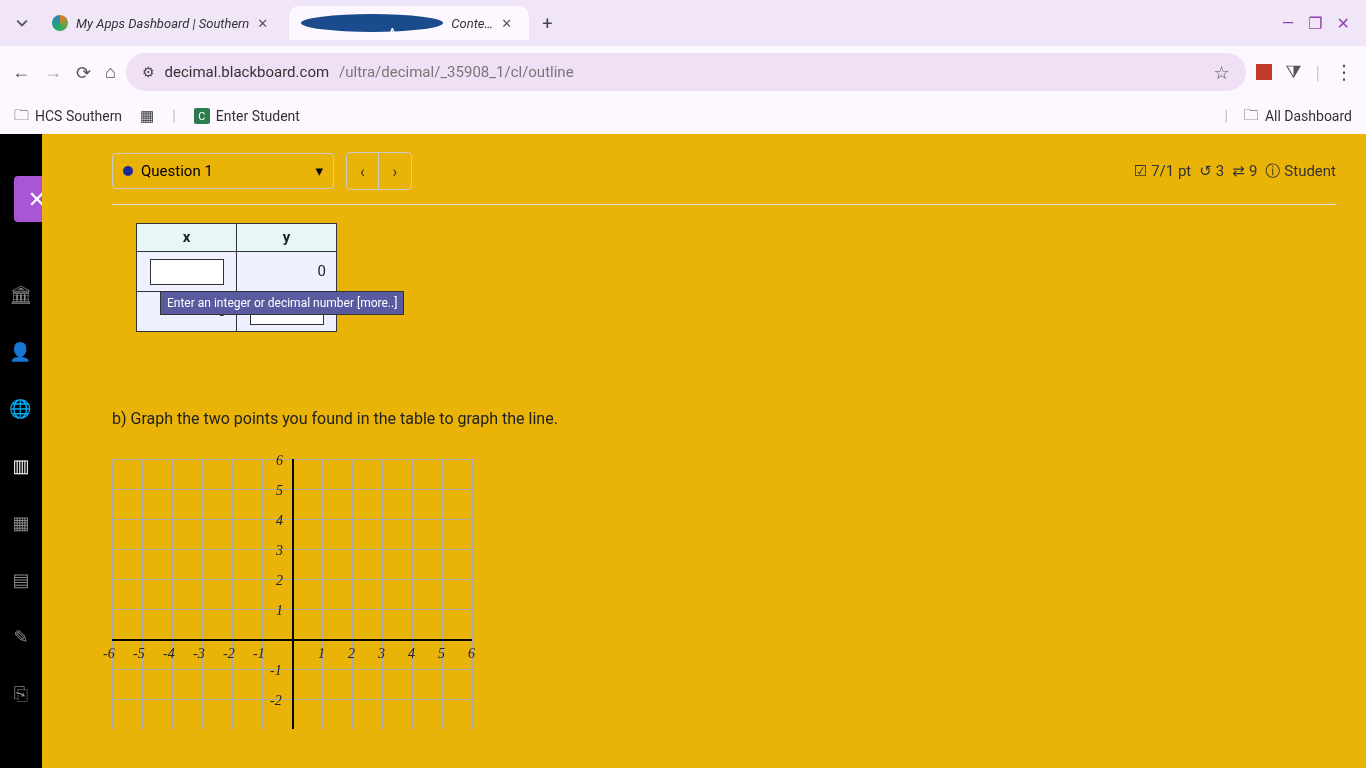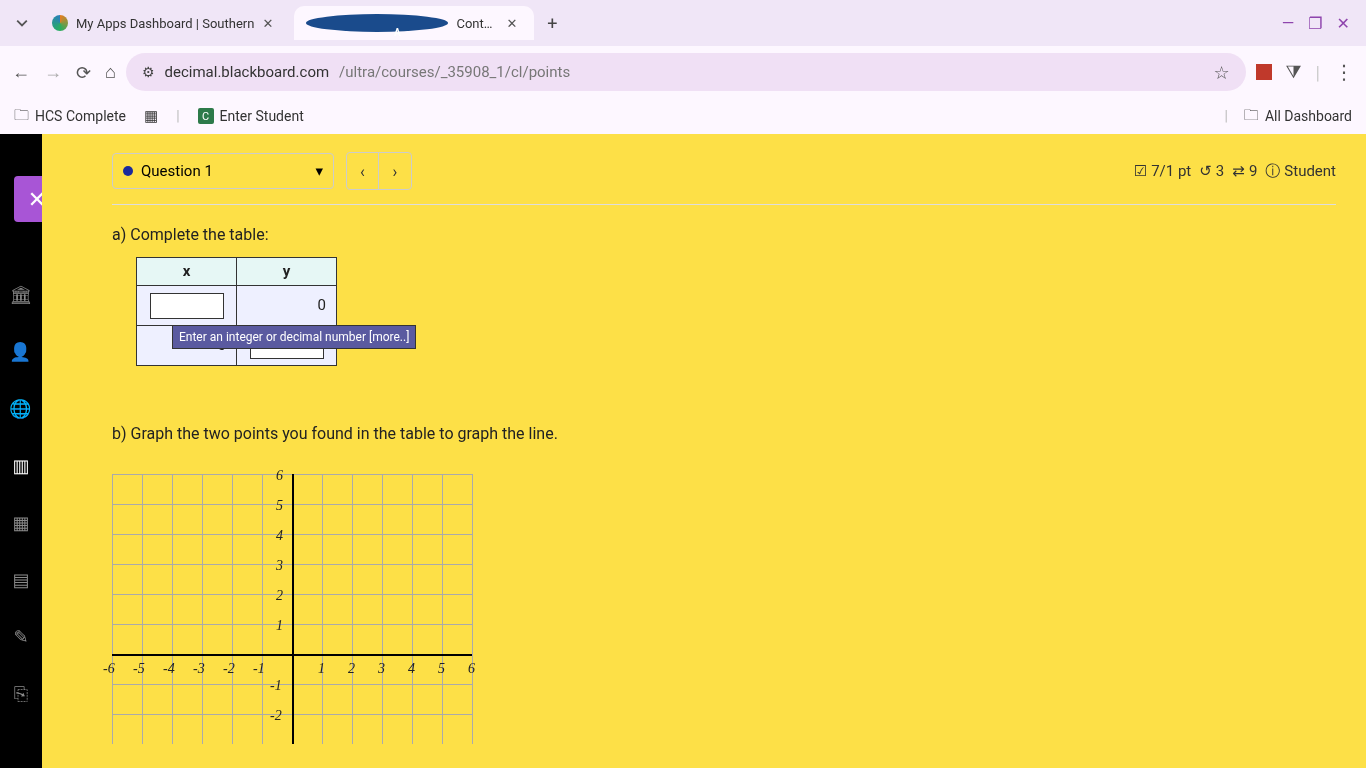--- a/index.html
+++ b/index.html
@@ -7,21 +7,21 @@
 
   
   .browser-top { height: 46px; background: #f0e6f7; display: flex; align-items: center; padding: 0 8px; gap: 4px; }
   .browser-top .chev { width: 28px; height: 28px; display:flex; align-items:center; justify-content:center; cursor: pointer; }
   .tab { height: 34px; border-radius: 10px 10px 0 0; display: flex; align-items: center; padding: 0 12px; gap: 8px; min-width: 240px; max-width: 270px; font-size: 13px; color: #333; }
   .tab.active { background: #fdf7ff; }
   .tab.inactive { background: transparent; }
   .favicon { width: 16px; height: 16px; border-radius: 50%; display:inline-flex; align-items:center; justify-content:center; flex-shrink: 0;}
   .favicon.dash { background: conic-gradient(#e67e22, #27ae60, #2980b9); }
   .favicon.content { background: #1a4b8c; color:#fff; font-size:10px; font-weight:bold;}
-  .tab .title { flex: 1; white-space: nowrap; overflow: hidden; text-overflow: ellipsis; }
+  .tab .title { flex: 1; white-space: nowrap; overflow: hidden; text-overflow: ellipsis; font-style: italic; }
   .tab .close { width:16px; color:#555; cursor:pointer; }
   .newtab { width: 28px; height: 28px; display:flex; align-items:center; justify-content:center; cursor:pointer; font-size: 18px; color:#444;}
   .window-controls { margin-left:auto; display:flex; gap:14px; padding-right:8px; color:#555;}
   .window-controls span { cursor:pointer; font-size:16px;}
   .window-controls .wclose { color:#c0392b;}
   .window-controls .wmax { color:#8e44ad;}
 
   .toolbar { height: 52px; background: #fdf7ff; display: flex; align-items: center; padding: 0 12px; gap: 10px; }
   .nav-arrows { display:flex; gap: 14px; align-items:center; color:#555;}
   .nav-arrows span { cursor:pointer; font-size: 18px;}
@@ -43,21 +43,21 @@
 
   .viewport { position:absolute; left:0; top:134px; right:0; bottom:0; background:#fff; display:flex;}
 
   .left-rail { width:42px; background:#000; position:relative; }
   .rail-close { position:absolute; left:14px; top:42px; width:46px; height:46px; background:#a855d6; border-radius:4px 0 0 4px; display:flex; align-items:center; justify-content:center; color:#fff; font-size:22px; cursor:pointer;}
   .rail-close::after{content:""; position:absolute; right:-10px; top:46px; border-left:10px solid #a855d6; border-bottom:12px solid transparent;}
   .rail-icons { position:absolute; top:150px; left:0; width:42px; display:flex; flex-direction:column; align-items:center; gap:36px; color:#8a8a8a;}
   .rail-icons span { cursor:pointer; font-size:18px;}
   .rail-icons span.active { color:#fff;}
 
-  .content { flex:1; padding: 18px 30px 0 70px; position:relative; background:#fde047;}
+  .content { flex:1; padding: 18px 30px 0 70px; position:relative; background:#eab308;}
   .q-header { display:flex; align-items:center; gap:12px; }
   .q-select { border:1px solid #ccc; border-radius:4px; height:36px; width:222px; display:flex; align-items:center; padding:0 10px; font-size:15px; cursor:pointer; gap:8px;}
   .q-select .bullet { width:10px; height:10px; background:#1a2a9c; border-radius:50%; display:inline-block;}
   .q-select .caret { margin-left:auto;}
   .pager { display:flex; border:1px solid #ccc; border-radius:4px; overflow:hidden;}
   .pager span { width:32px; height:36px; display:flex; align-items:center; justify-content:center; cursor:pointer; font-size:16px; color:#333;}
   .pager span:first-child{border-right:1px solid #ccc;}
   .q-header .right { margin-left:auto; display:flex; align-items:center; gap:8px; font-size:15px; color:#333;}
   .q-header .right .iconish { display:inline-flex; align-items:center; gap:4px;}
   .q-header .right .details { cursor:pointer;}
@@ -115,35 +115,35 @@
 <div class="toolbar">
   <div class="nav-arrows">
     <span>←</span>
     <span class="fwd">→</span>
     <span>⟳</span>
     <span>⌂</span>
   </div>
   <div class="omnibox">
     <span style="font-size:14px">⚙</span>
     <span class="host">decimal.blackboard.com</span>
-      <span class="path">/ultra/courses/_35908_1/cl/points</span>
+      <span class="path">/ultra/decimal/_35908_1/cl/outline</span>
     <span class="star">☆</span>
   </div>
   <div class="tool-icons">
     <span class="red-sq"></span>
     <span>⧩</span>
     <span style="color:#ccc">|</span>
     <span class="menu-dots">⋮</span>
   </div>
 </div>
 
 <div class="bookmarks">
   <div class="bm-item">
     <span class="bm-icon">🗀</span>
-    <span>HCS Complete</span>
+    <span>HCS Southern</span>
   </div>
   <div class="bm-item">
     <span class="bm-icon">▦</span>
   </div>
   <span class="bm-sep">|</span>
   <div class="bm-item">
     <span class="bm-icon" style="background:#2d7a4a;color:#fff;width:16px;height:16px;display:inline-flex;align-items:center;justify-content:center;font-size:11px;border-radius:2px;">C</span>
     <span>Enter Student</span>
   </div>
   <div class="bm-item bm-right">
@@ -195,43 +195,42 @@
         <span class="iconish details">
           <span>ⓘ</span>
           <span>Student</span>
         </span>
       </div>
     </div>
     <hr class="divider">
 
     <div class="q-body">
 
-      <p class="partlabel">a) Complete the table:</p>
 
       <div style="position:relative;">
         <table class="xy-table">
           <tbody>
               <tr>
             <th>x</th>
             <th>y</th>
           </tr>
           <tr>
             <td><input type="text" style="text-align: left; padding-left: 4px;"></td>
             <td style="text-align:right; padding-right:10px;">0</td>
           </tr>
           <tr>
             <td style="text-align:right; padding-right:10px;">0</td>
             <td><input type="text" style=""></td>
           </tr>
         </tbody>
           </table>
-        <div class="tooltip" style="left:60px; top:68px;">Enter an integer or decimal number [more..]</div>
-      </div>
-
-      <p class="partlabel" style="margin-top:56px;">b) Graph the two points you found in the table to graph the line.</p>
+        <div class="tooltip" style="left:48px; top:68px;">Enter an integer or decimal number [more..]</div>
+      </div>
+
+      <p class="partlabel" style="margin-top:75px;">b) Graph the two points you found in the table to graph the line.</p>
 
       <div class="graph-wrap">
         <div class="graph" id="graph" style="width: 360px; height: 270px;">
             <div class="gridline v" style="left: 0px;"></div>
             <div class="gridline v" style="left: 30px;"></div>
             <div class="gridline v" style="left: 60px;"></div>
             <div class="gridline v" style="left: 90px;"></div>
             <div class="gridline v" style="left: 120px;"></div>
             <div class="gridline v" style="left: 150px;"></div>
             <div class="gridline v" style="left: 180px;"></div>

